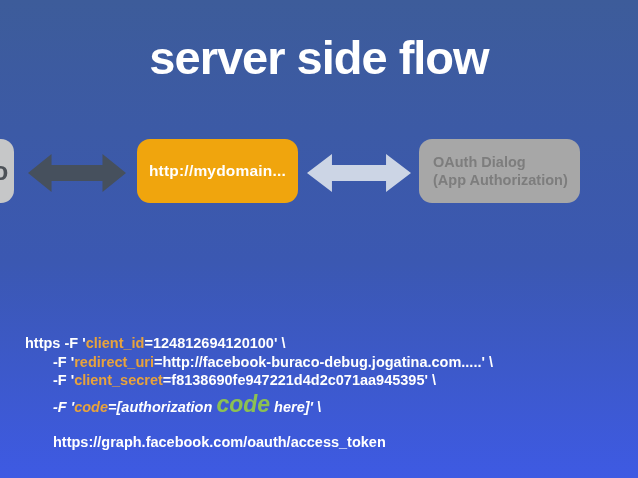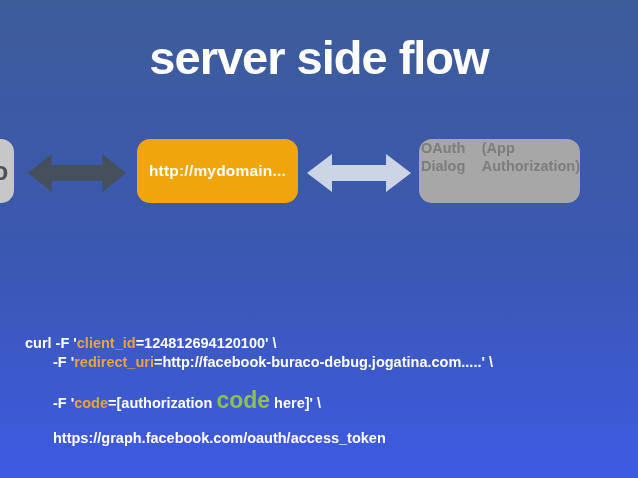--- a/index.html
+++ b/index.html
@@ -30,37 +30,37 @@
   }
   .mydomain{
     left:137px;width:161px;
     background:#f0a50d;
     display:flex;align-items:center;justify-content:center;
   }
   .mydomain .lbl{color:#ffffff;font-size:15.5px;font-weight:bold;letter-spacing:.2px;}
   .oauth{
     left:419px;width:161px;
     background:#a7a7a7;
-    display:flex;flex-direction:row;justify-content:center;
-    padding-left:2px;
+    display:flex;flex-direction:column;justify-content:center;
+    padding-left:14px;
   }
   .oauth .lbl{color:#7d7d7d;font-size:14.5px;font-weight:600;line-height:18px;}
   .arrow{position:absolute;top:152px;height:42px;}
   .arrow-dark{left:28px;width:98px;}
   .arrow-light{left:307px;width:104px;}
   
   .curl{
     position:absolute;left:25px;top:334px;width:600px;
     color:#ffffff;font-size:14.5px;font-weight:bold;
     line-height:18.5px;white-space:nowrap;
   }
   .curl .indent{margin-left:28px;}
   .curl .key{color:#e8a33c;}
   .curl .bigcode{color:#8cc152;font-size:23px;line-height:18.5px;}
-  .curl .line4{margin-top:20px;line-height:24px;}
+  .curl .line4{margin-top:5px;line-height:24px;font-style:italic;}
   .curl .line5{margin-top:14px;}
 </style>
 </head>
 <body>
 
 <div class="slide">
 
   <div class="title">server side flow</div>
 
   <div class="box left-partial">
@@ -79,24 +79,27 @@
     <path d="M0,21 L24,2 L24,13 L76,13 L76,2 L100,21 L76,40 L76,29 L24,29 L24,40 Z" fill="#ccd5e5"></path>
   </svg>
 
   <div class="box oauth">
     <span class="lbl">OAuth Dialog</span>
     <span class="lbl">(App Authorization)</span>
   </div>
 
   <div class="curl">
     <div class="line1">
-      <span>curl -F '</span><span class="key">client_id</span><span>=124812694120100' \</span>
+      <span>https -F '</span><span class="key">client_id</span><span>=124812694120100' \</span>
     </div>
     <div class="indent line2">
       <span>-F '</span><span class="key">redirect_uri</span><span>=http://facebook-buraco-debug.jogatina.com.....' \</span>
+    </div>
+    <div class="indent line3">
+      <span>-F '</span><span class="key">client_secret</span><span>=f8138690fe947221d4d2c071aa945395' \</span>
     </div>
     <div class="indent line4">
       <span>-F '</span><span class="key">code</span><span>=[authorization </span><span class="bigcode">code</span><span> here]' \</span>
     </div>
     <div class="indent line5">
       <span>https://graph.facebook.com/oauth/access_token</span>
     </div>
   </div>
 
 </div>

